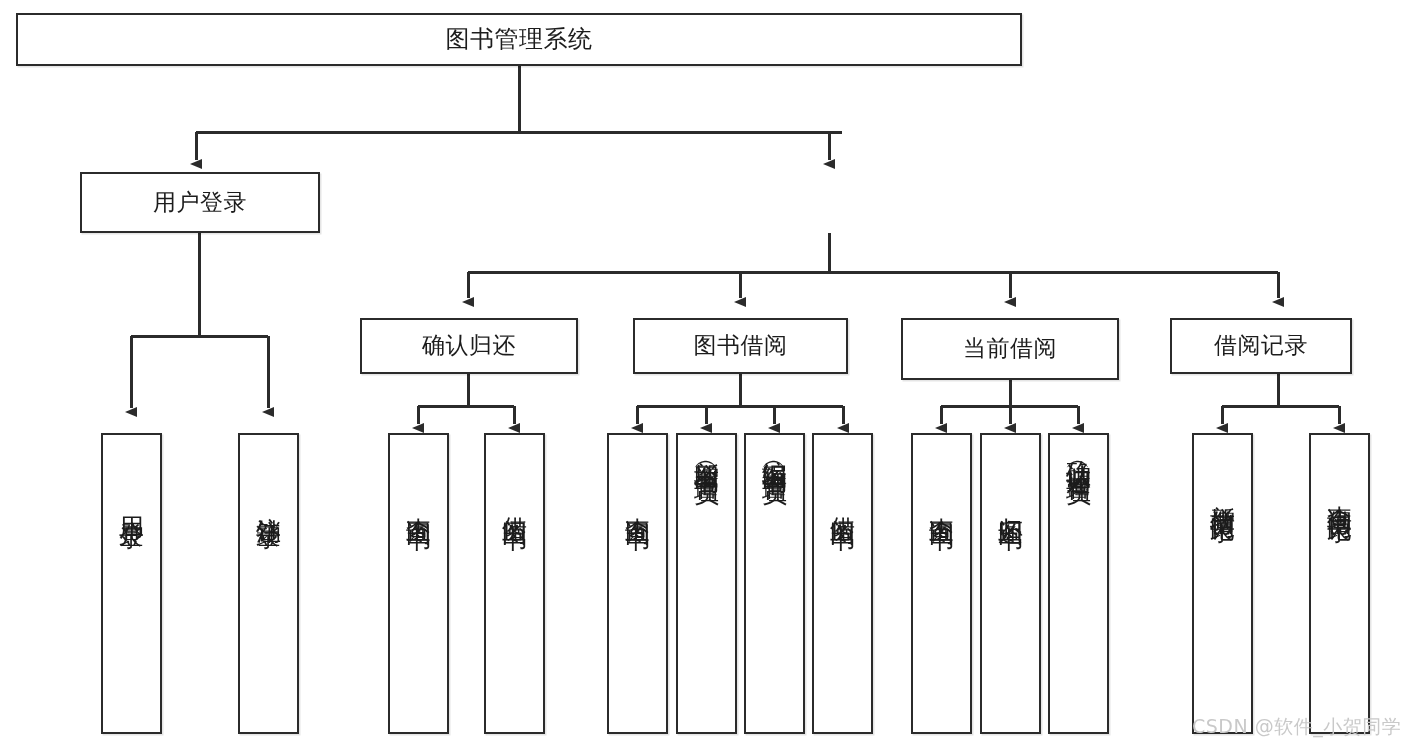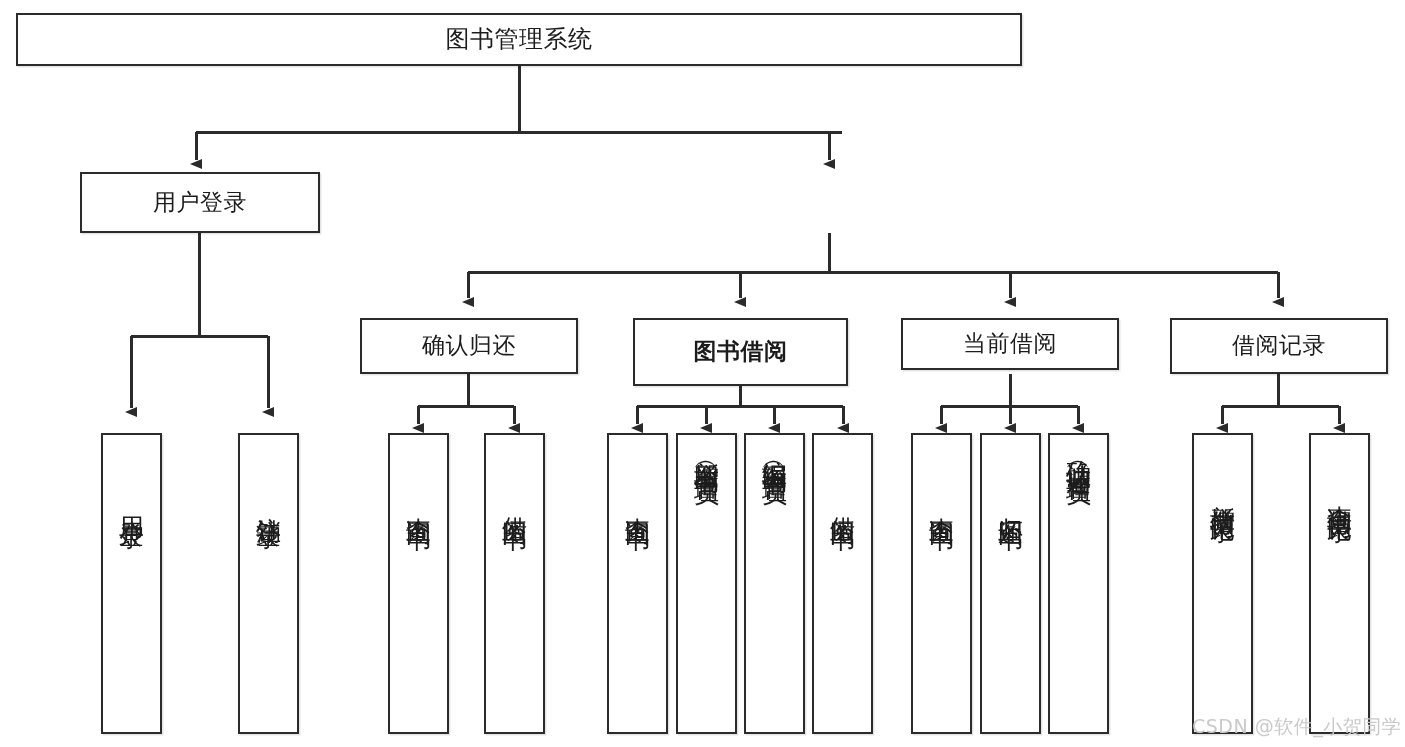--- a/index.html
+++ b/index.html
@@ -139,27 +139,27 @@
     <span class="label">图书管理系统</span>
   </div>
 
   <div class="node horiz" style="left:80px; top:172px; width:240px; height:61px;">
     <span class="label">用户登录</span>
   </div>
 
   <div class="node horiz" style="left:360px; top:318px; width:218px; height:56px;">
     <span class="label">确认归还</span>
   </div>
-  <div class="node horiz" style="left:633px; top:318px; width:215px; height:68px;font-weight:bold;">
+  <div class="node horiz" style="left:633px; top:318px; width:215px; height:56px;">
     <span class="label">图书借阅</span>
   </div>
-  <div class="node horiz" style="left:901px; top:318px; width:218px; height:52px;">
+  <div class="node horiz" style="left:901px; top:318px; width:218px; height:62px;">
     <span class="label">当前借阅</span>
   </div>
-  <div class="node horiz" style="left:1170px; top:318px; width:218px; height:56px;">
+  <div class="node horiz" style="left:1170px; top:318px; width:182px; height:56px;">
     <span class="label">借阅记录</span>
   </div>
 
   <div class="node vert mid" style="left:101px; top:433px; width:61px; height:301px;">
     <span class="label">用户登录</span>
   </div>
   <div class="node vert mid" style="left:238px; top:433px; width:61px; height:301px;">
     <span class="label">注销登录</span>
   </div>
 

